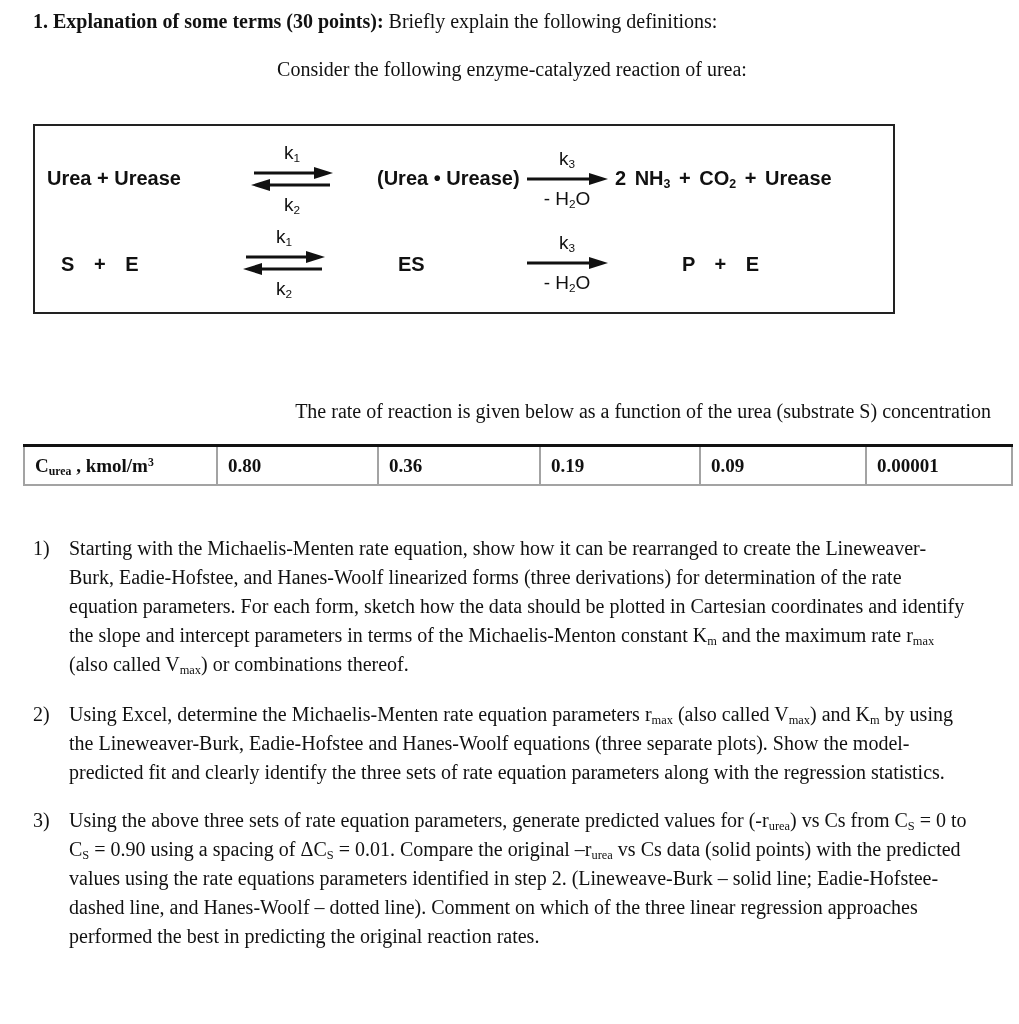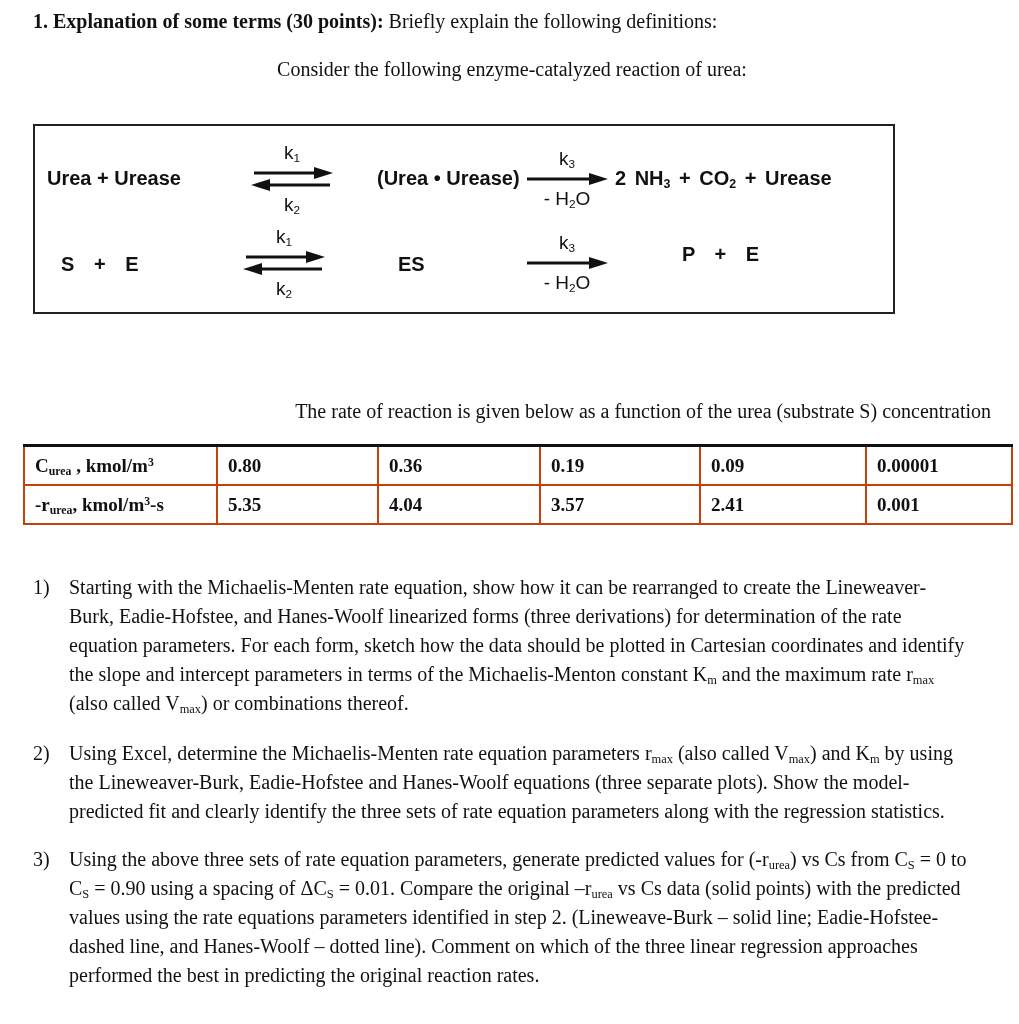--- a/index.html
+++ b/index.html
@@ -54,21 +54,21 @@
 
   table.rates {
     border-collapse: collapse;
     table-layout: fixed;
     width: 988px;
     margin: 0 0 48px -10px;
     border: 2px solid #111;
     border-top-width: 3px;
   }
   table.rates td {
-    border: 2px solid #c2410c;
+    border: 2px solid #a3a3a3;
     height: 37px;
     padding: 0 4px 0 10px;
     vertical-align: middle;
     font-weight: bold;
     font-size: 19px;
     white-space: nowrap;
     overflow: hidden;
   }
 
   .q { display: flex; margin: 0 0 21px 0; line-height: 29px; }
@@ -130,21 +130,21 @@
 
     <div class="arrow-group" style="left:489px; top:105px;">
       <div class="lbl">k<sub>3</sub></div>
       <svg width="84" height="16" viewBox="0 0 84 16">
         <line x1="2" y1="8" x2="66" y2="8" stroke="#111" stroke-width="3"></line>
         <polygon points="83,8 64,2 64,14" fill="#111"></polygon>
       </svg>
       <div class="lbl">- H<sub>2</sub>O</div>
     </div>
 
-    <span class="rxn wide" style="left:647px; top:117px;">P + E</span>
+    <span class="rxn wide" style="left:647px; top:127px;">P + E</span>
   </div>
 
   <p class="table-intro">The rate of reaction is given below as a function of the urea (substrate S) concentration</p>
 
   <table class="rates">
     <colgroup>
       <col style="width:193px">
         <col style="width:161px">
         <col style="width:162px">
       <col style="width:160px">
@@ -153,28 +153,20 @@
     </colgroup>
     <tbody>
       <tr>
         <td>C<sub>urea</sub> , kmol/m<sup>3</sup></td>
         <td>0.80</td>
         <td>0.36</td>
         <td>0.19</td>
         <td>0.09</td>
         <td>0.00001</td>
       </tr>
-      <tr>
-        <td>-r<sub>urea</sub>, kmol/m<sup>3</sup>-s</td>
-        <td>5.35</td>
-        <td>4.04</td>
-        <td>3.57</td>
-        <td>2.41</td>
-        <td>0.001</td>
-      </tr>
     </tbody>
   </table>
 
   <div class="q">
     <span class="qnum">1)</span>
     <div class="qtext">Starting with the Michaelis-Menten rate equation, show how it can be rearranged to create the Lineweaver-Burk, Eadie-Hofstee, and Hanes-Woolf linearized forms (three derivations) for determination of the rate equation parameters.  For each form, sketch how the data should be plotted in Cartesian coordinates and identify the slope and intercept parameters in terms of the Michaelis-Menton constant K<sub>m</sub> and the maximum rate r<sub>max</sub> (also called V<sub>max</sub>) or combinations thereof.</div>
   </div>
 
   <div class="q" style="margin-bottom:19px;">
     <span class="qnum">2)</span>

